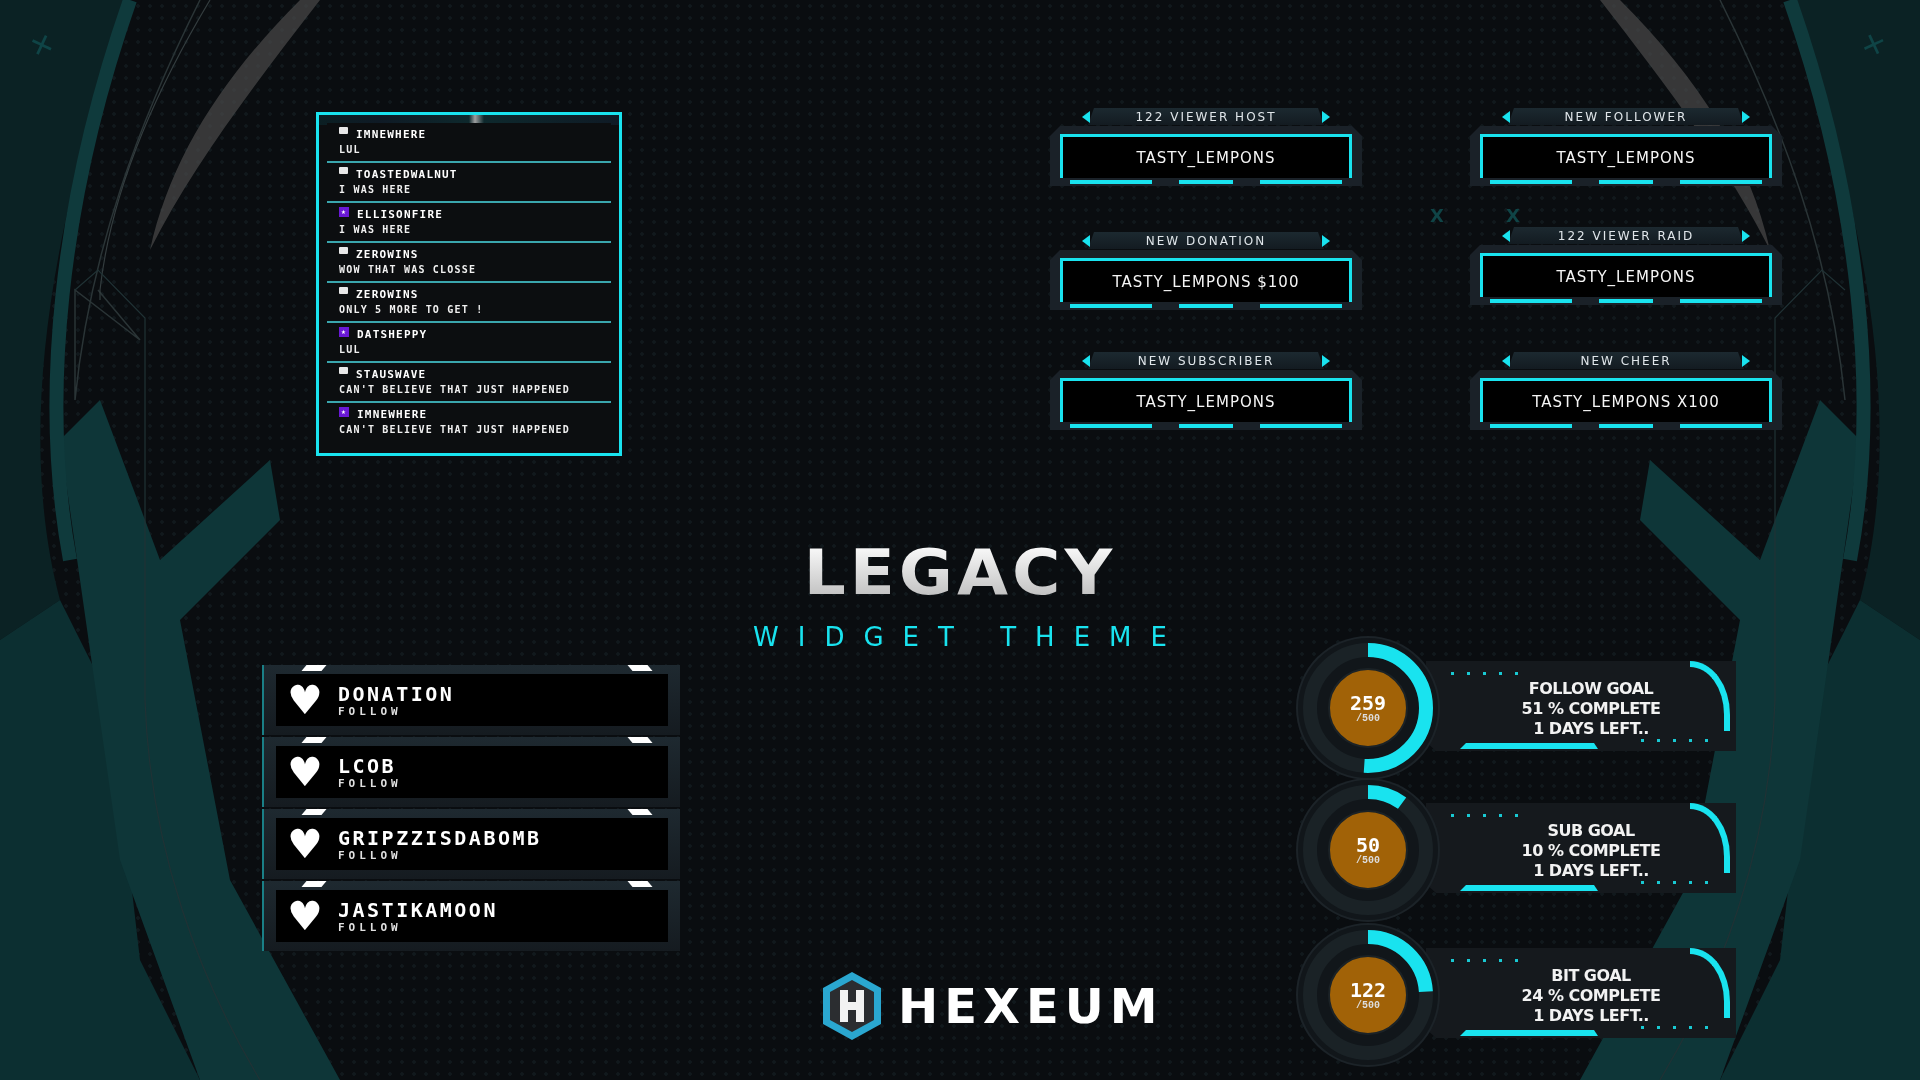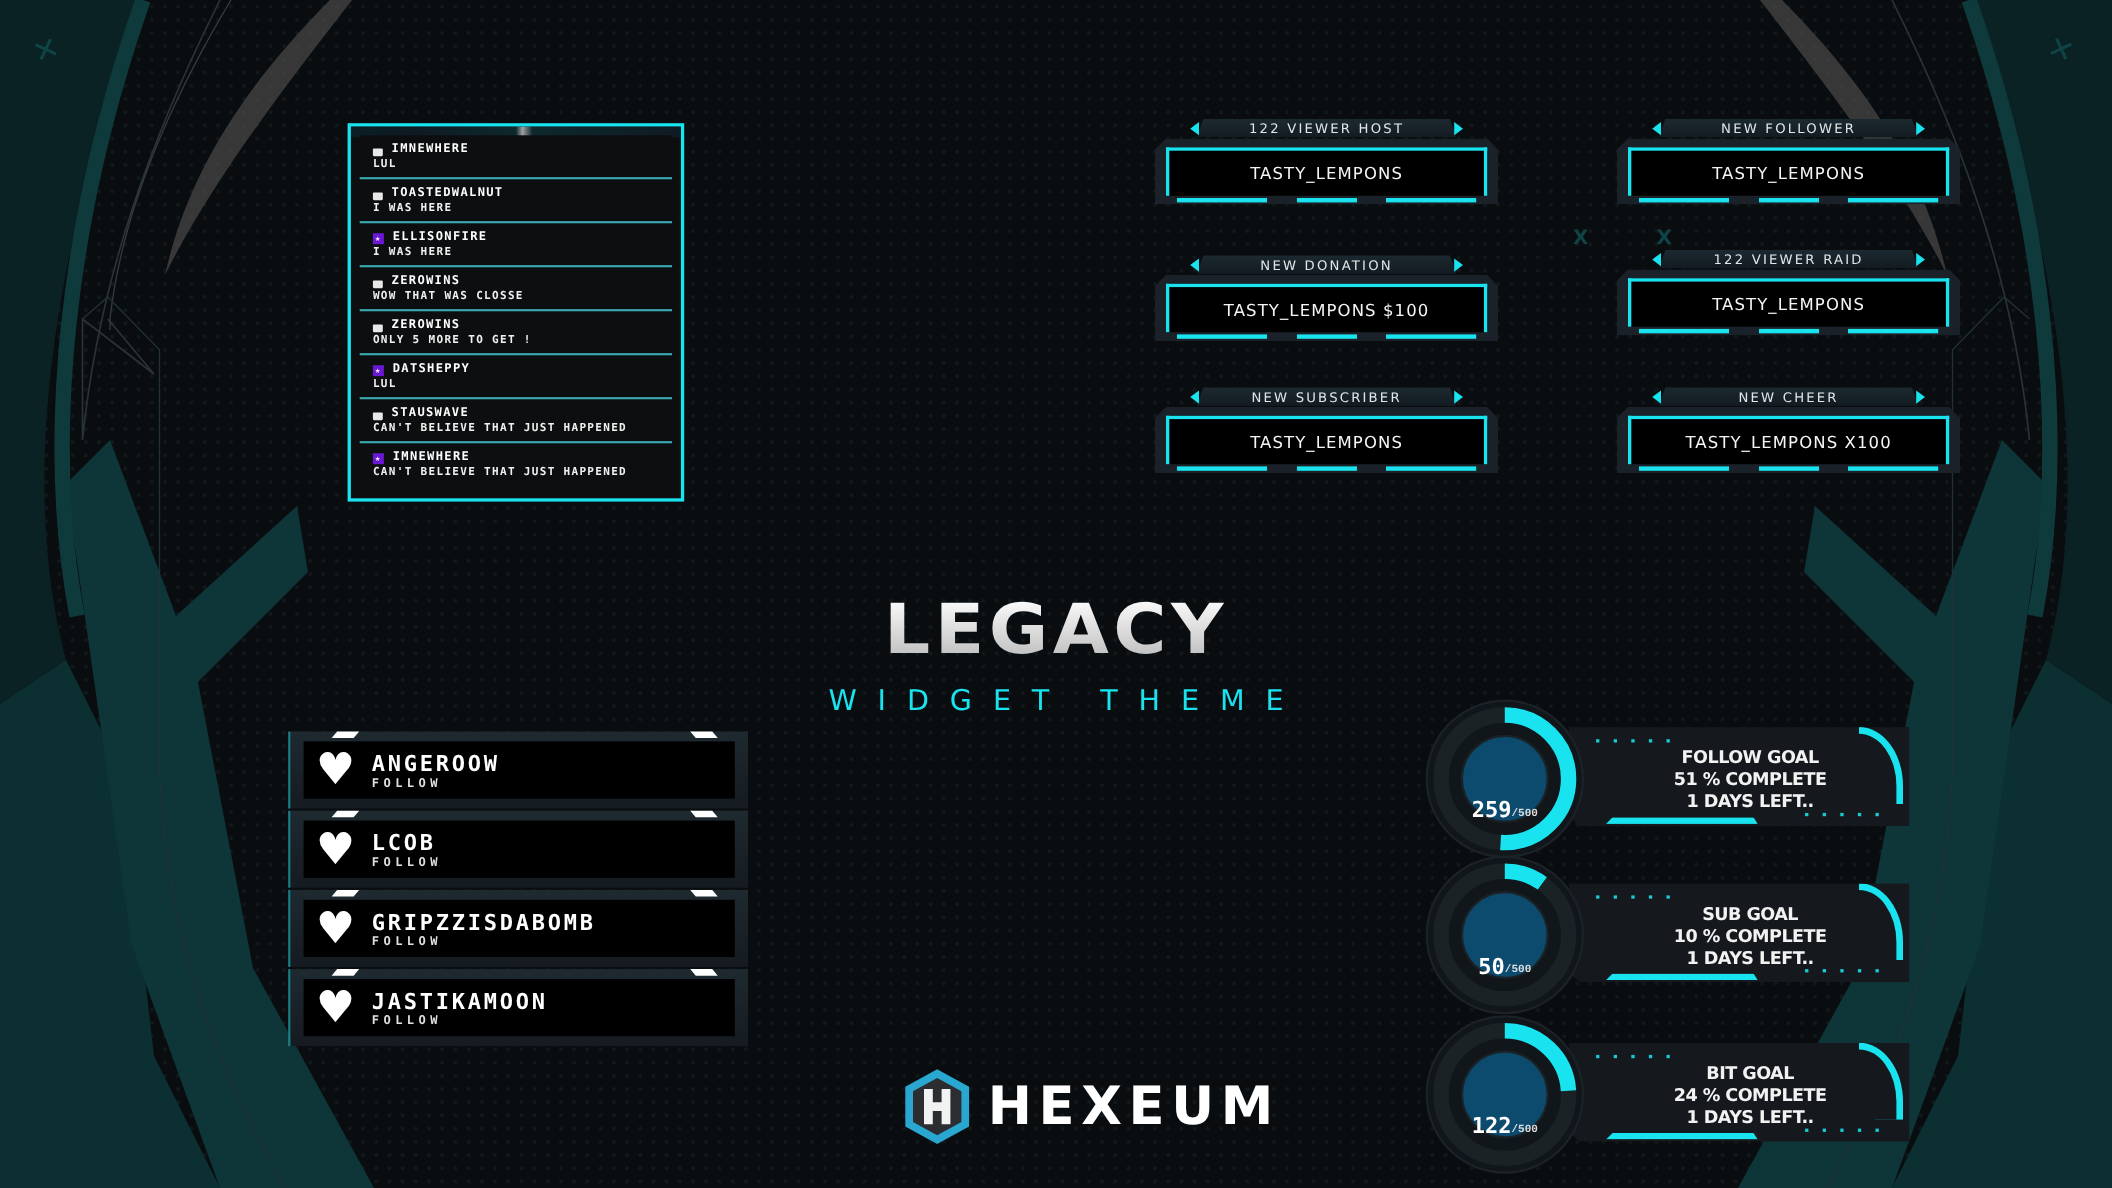--- a/index.html
+++ b/index.html
@@ -34,21 +34,21 @@
   .chat-inner {
     position: absolute; left: 8px; top: 8px; right: 8px; bottom: 8px;
     background: #0c0e10;
   }
   .chat-msg {
     border-bottom: 2px solid #3aa6ad;
     padding: 4px 0 4px 12px;
   }
   .chat-msg:last-child { border-bottom: none; }
   .chat-user {
-    display: flex; align-items: flex-end; gap: 8px;
+    display: flex; align-items: flex-start; gap: 8px;
     font-family: "DejaVu Sans Mono", monospace;
     font-size: 11px; letter-spacing: 1.2px; font-weight: bold; line-height: 15px;
   }
   .badge {
     width: 10px; height: 10px; display: inline-block;
     font-size: 8px; line-height: 10px; text-align: center; color: #fff;
   }
   .badge.cam { background: #e8e8e8; width: 9px; height: 7px; border-radius: 1px; }
   .badge.star { background: #6a18d6; }
   .chat-text {
@@ -148,22 +148,22 @@
   
   .goal { position: absolute; left: 1298px; width: 440px; height: 140px; z-index: 2; }
   .goal-ring {
     position: absolute; left: 0; top: 0; width: 140px; height: 140px; border-radius: 50%;
     background: #11161a;
     box-shadow: 0 0 0 2px #1c2328;
   }
   .goal-ring svg { position: absolute; left: 0; top: 0; }
   .goal-center {
     position: absolute; left: 30px; top: 30px; width: 80px; height: 80px; border-radius: 50%;
-    background: #0c4a6e; border: 2px solid #1b2226;
-    display: flex; flex-direction: row; align-items: flex-end; justify-content: center;
+    background: #a16207; border: 2px solid #1b2226;
+    display: flex; flex-direction: column; align-items: center; justify-content: center;
   }
   .goal-value { font-family: "DejaVu Sans Mono", monospace; font-size: 20px; font-weight: bold; line-height: 20px; }
   .goal-max { font-family: Liberation Mono, monospace; font-size: 10px; font-weight: bold; color: #ddd; }
   .goal-panel {
     position: absolute; left: 128px; top: 23px; width: 310px; height: 90px;
     background: #15191d;
     clip-path: polygon(0 0, 100% 0, 100% 100%, 10px 100%, 0 90%);
   }
   .goal-panel-arc {
     position: absolute; right: 6px; top: 0; width: 40px; height: 70px;
@@ -360,21 +360,21 @@
 <div class="title-block">
   <div class="title-main">LEGACY</div>
   <div class="title-sub">WIDGET THEME</div>
 </div>
 
 <div class="follows">
   <div class="follow">
     <div class="follow-inner">
       <div class="heart">♥</div>
       <div>
-        <div class="follow-name">ANGEROOW</div>
+        <div class="follow-name">DONATION</div>
         <div class="follow-type">FOLLOW</div>
       </div>
     </div>
   </div>
   <div class="follow">
     <div class="follow-inner">
       <div class="heart">♥</div>
       <div>
         <div class="follow-name">LCOB</div>
         <div class="follow-type">FOLLOW</div>

